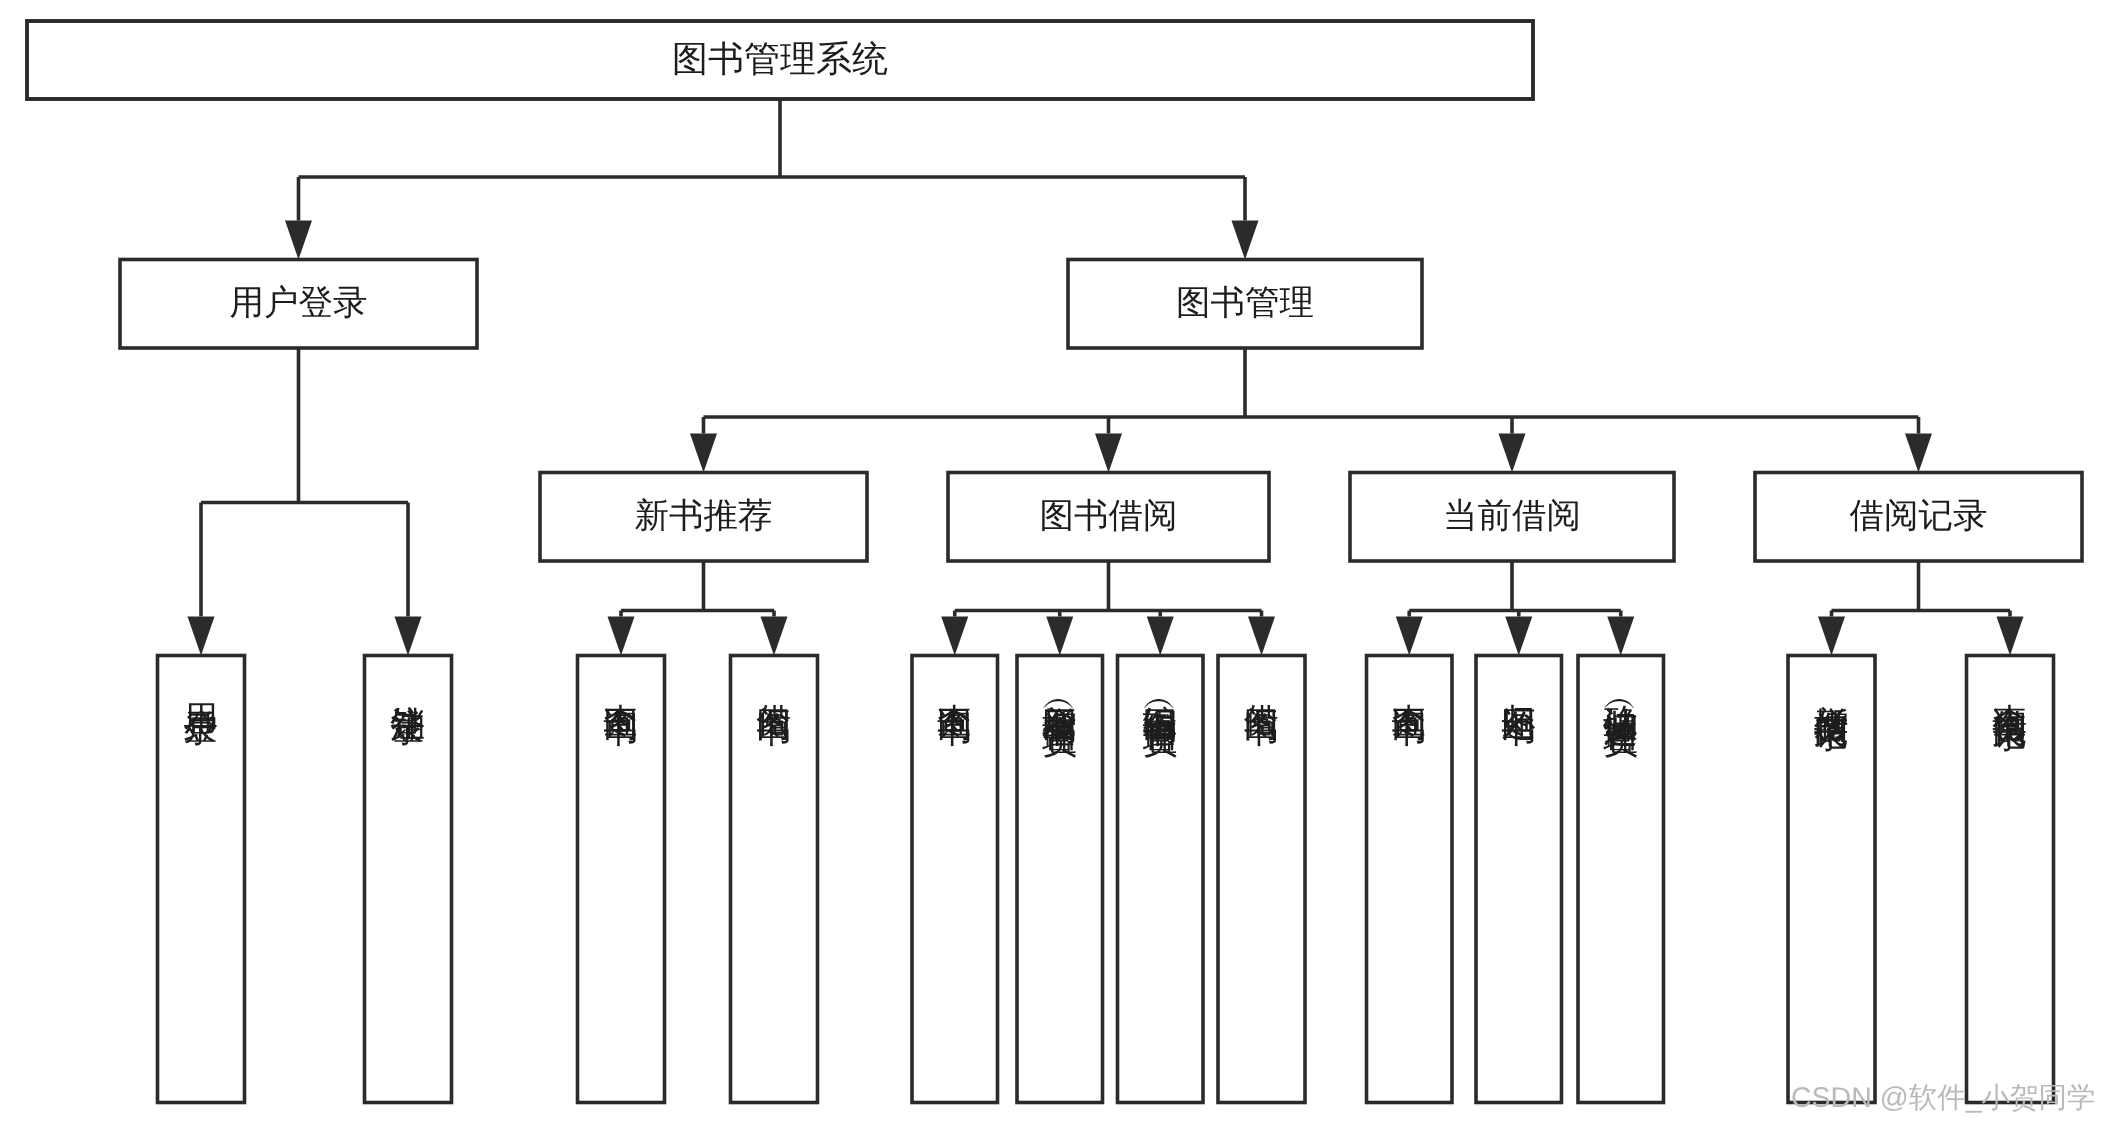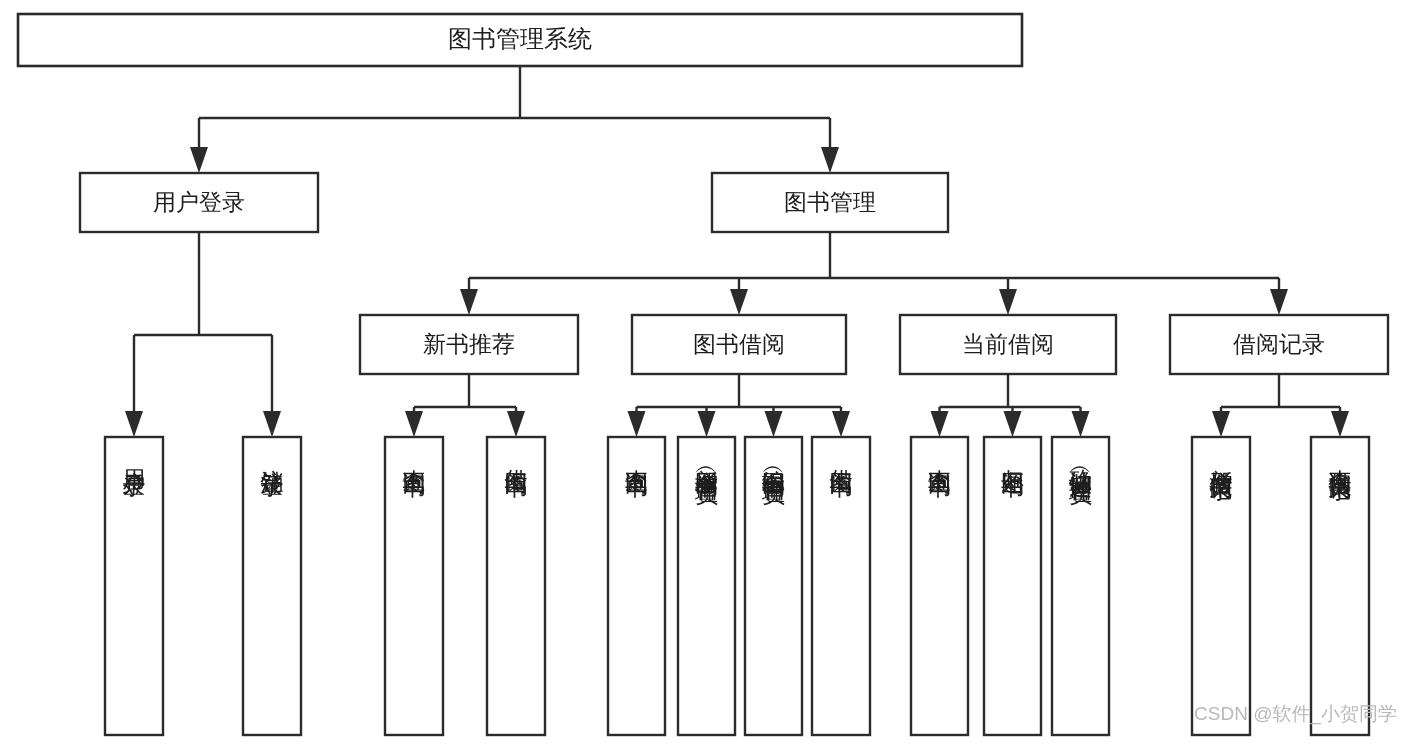--- a/index.html
+++ b/index.html
@@ -70,21 +70,21 @@
     font-family: "Liberation Sans", "DejaVu Sans", sans-serif;
     font-size: 23px;
     line-height: 1.08;
     color: #1d1d1d;
     letter-spacing: 2px;
     white-space: nowrap;
   }
   .watermark {
     position: absolute;
     right: 8px;
-    bottom: 20px;
+    bottom: 2px;
     font-family: "Liberation Sans", "DejaVu Sans", sans-serif;
     font-size: 19px;
     color: #b9b9b9;
     white-space: nowrap;
     pointer-events: none;
   }
 </style>
 </head>
 <body>
 

